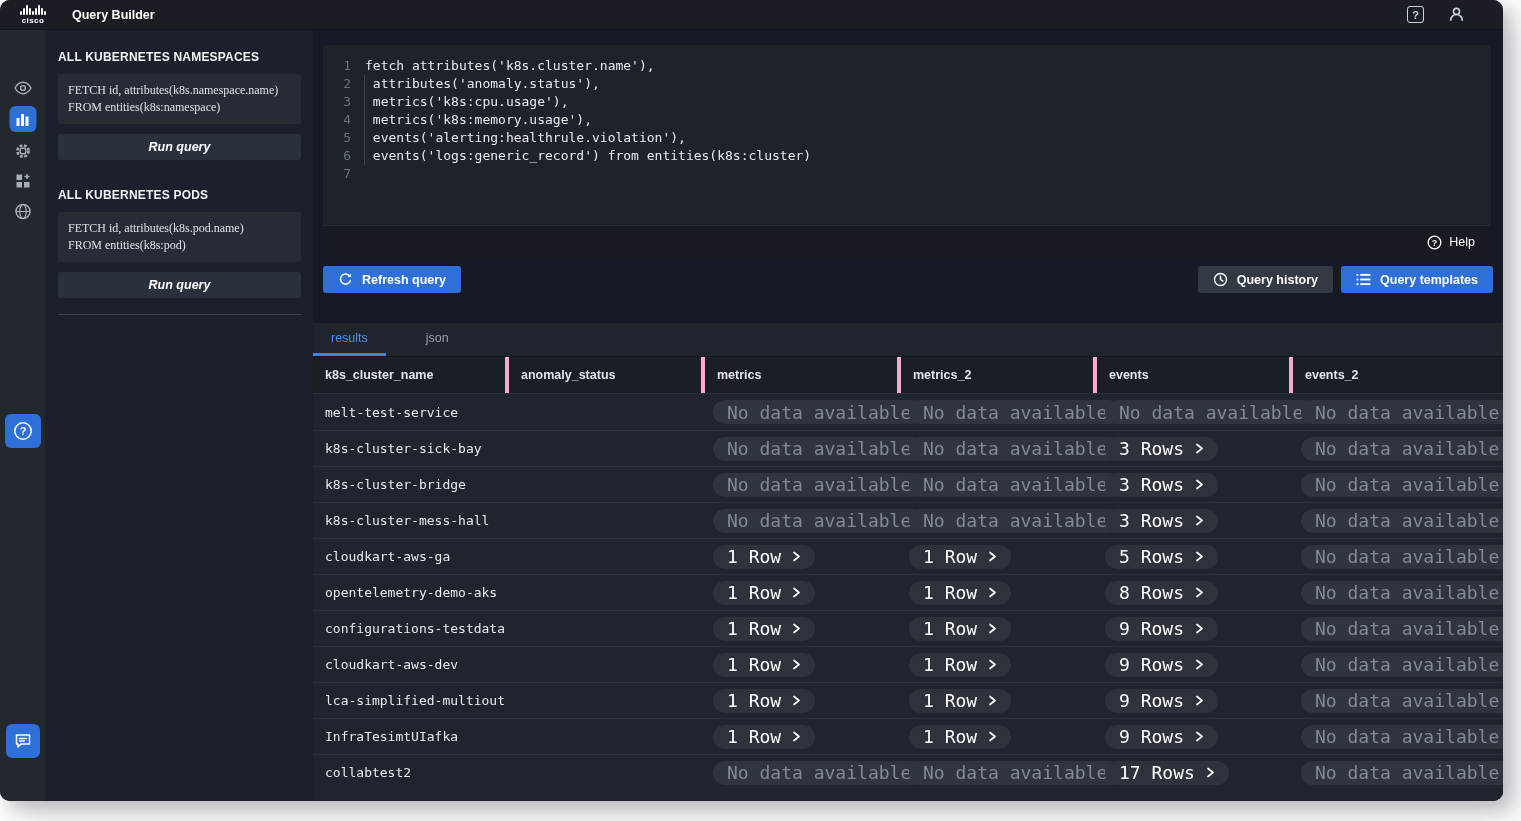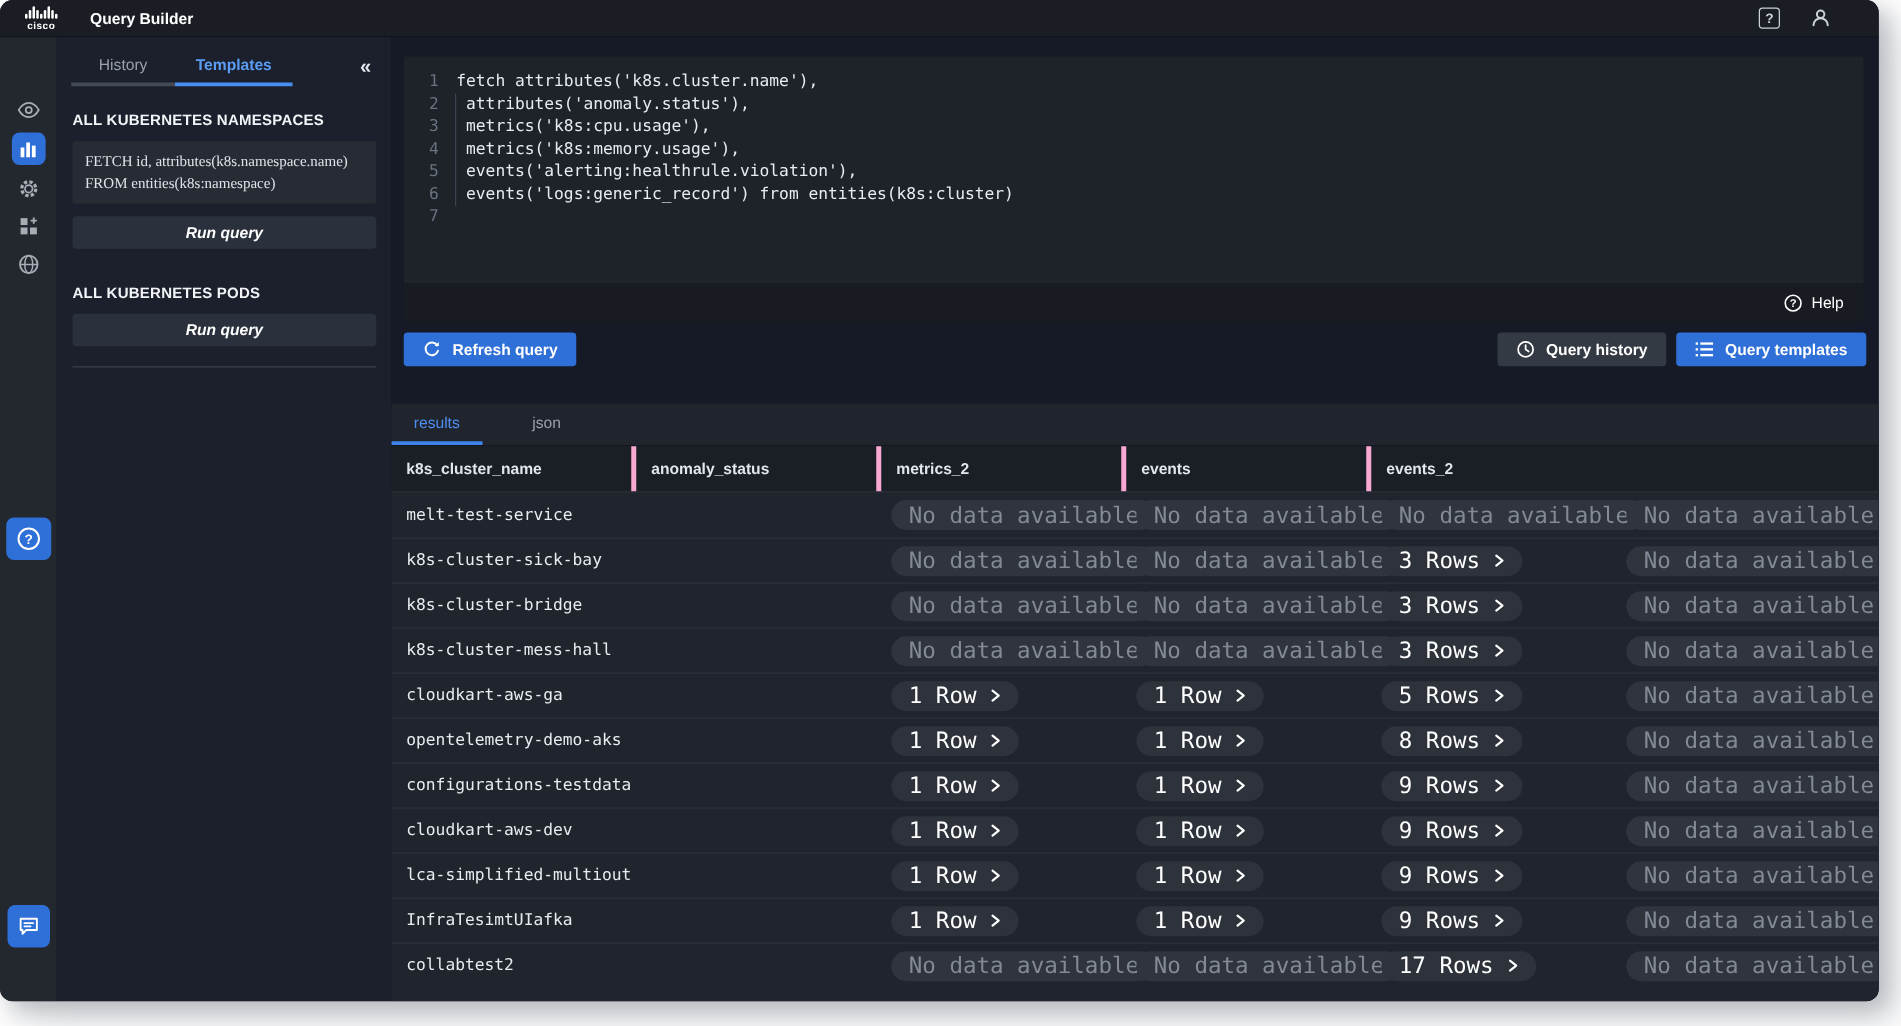--- a/index.html
+++ b/index.html
@@ -162,34 +162,31 @@
       <div class="sb-abs sb-bluebtn" style="top:694px;width:34px">
         <svg width="18" height="18" viewBox="0 0 18 18">
               <path d="M2.5 3 h13 v9 h-8.5 l-3 3 v-3 h-1.5 z" fill="none" stroke="#fff" stroke-width="1.5" stroke-linejoin="round"></path>
               <path d="M5.5 6.5 h7 M5.5 9 h5" stroke="#fff" stroke-width="1.4" stroke-linecap="round"></path>
             </svg>
       </div>
 
     </div>
 
     <div class="left-panel">
-      <div class="lp-tabs">
-        <div class="lp-tab">History</div>
-        <div class="lp-tab active">Templates</div>
-        <div class="lp-collapse">«</div>
-      </div>
       <div class="lp-content">
         <div class="tpl-card">
           <div class="tpl-title">ALL KUBERNETES NAMESPACES</div>
           <div class="tpl-code"><span>FETCH id, attributes(k8s.namespace.name)</span>
 <span>FROM entities(k8s:namespace)</span></div>
           <div class="tpl-run">Run query</div>
         </div>
         <div class="tpl-card">
           <div class="tpl-title">ALL KUBERNETES PODS</div>
+          <div class="tpl-code"><span>FETCH id, attributes(k8s.pod.name)</span>
+<span>FROM entities(k8s:pod)</span></div>
           <div class="tpl-run">Run query</div>
         </div>
         <div class="lp-divider"></div>
       </div>
     </div>
 
     <div class="main">
 
       <div class="editor-wrap">
         <div class="editor-code">
@@ -261,20 +258,21 @@
       </div>
 
       <div class="results">
         <div class="res-tabs">
           <div class="res-tab active">results</div>
           <div class="res-tab json">json</div>
         </div>
         <div class="t-head">
               <div class="th">k8s_cluster_name</div>
               <div class="th">anomaly_status</div>
+              <div class="th">metrics</div>
               <div class="th">metrics_2</div>
               <div class="th">events</div>
               <div class="th">events_2</div>
             </div>
         <div class="t-body">
               <div class="t-row">
                 <div class="cell-name">melt-test-service</div>
                 <div></div>
                 <div><span class="pill nodata">No data available</span></div>
                 <div><span class="pill nodata">No data available</span></div>

